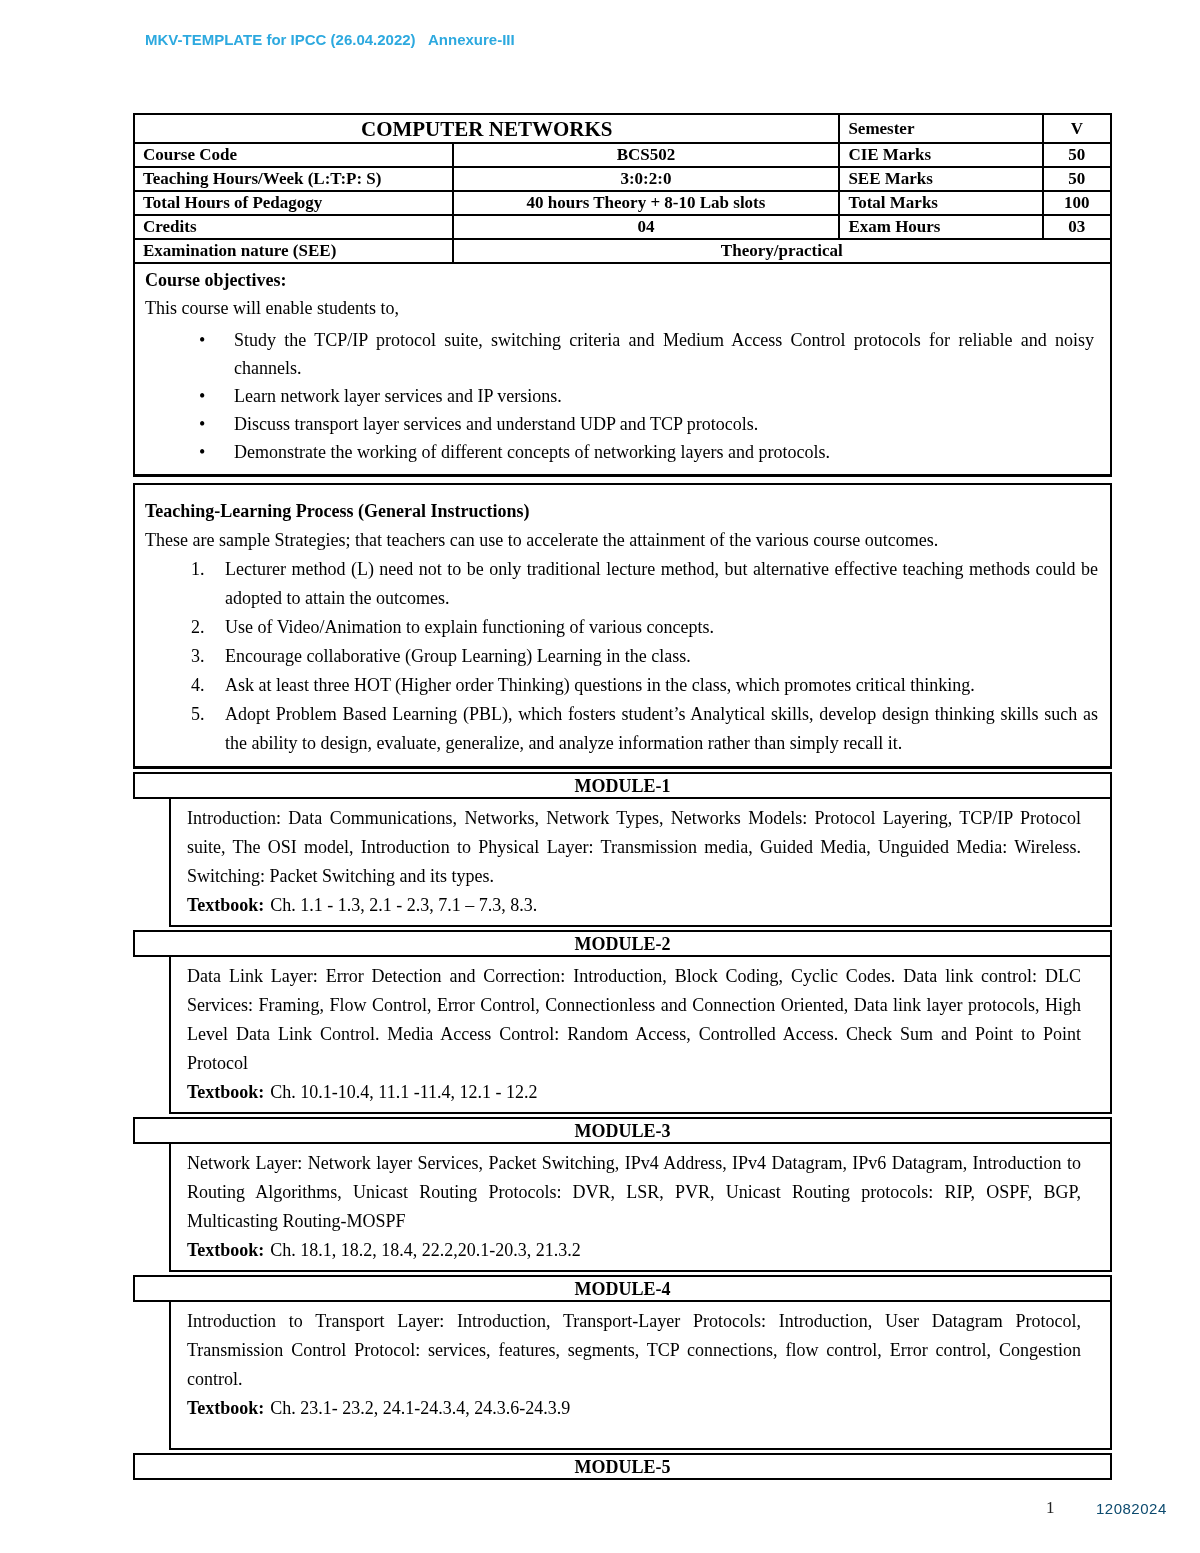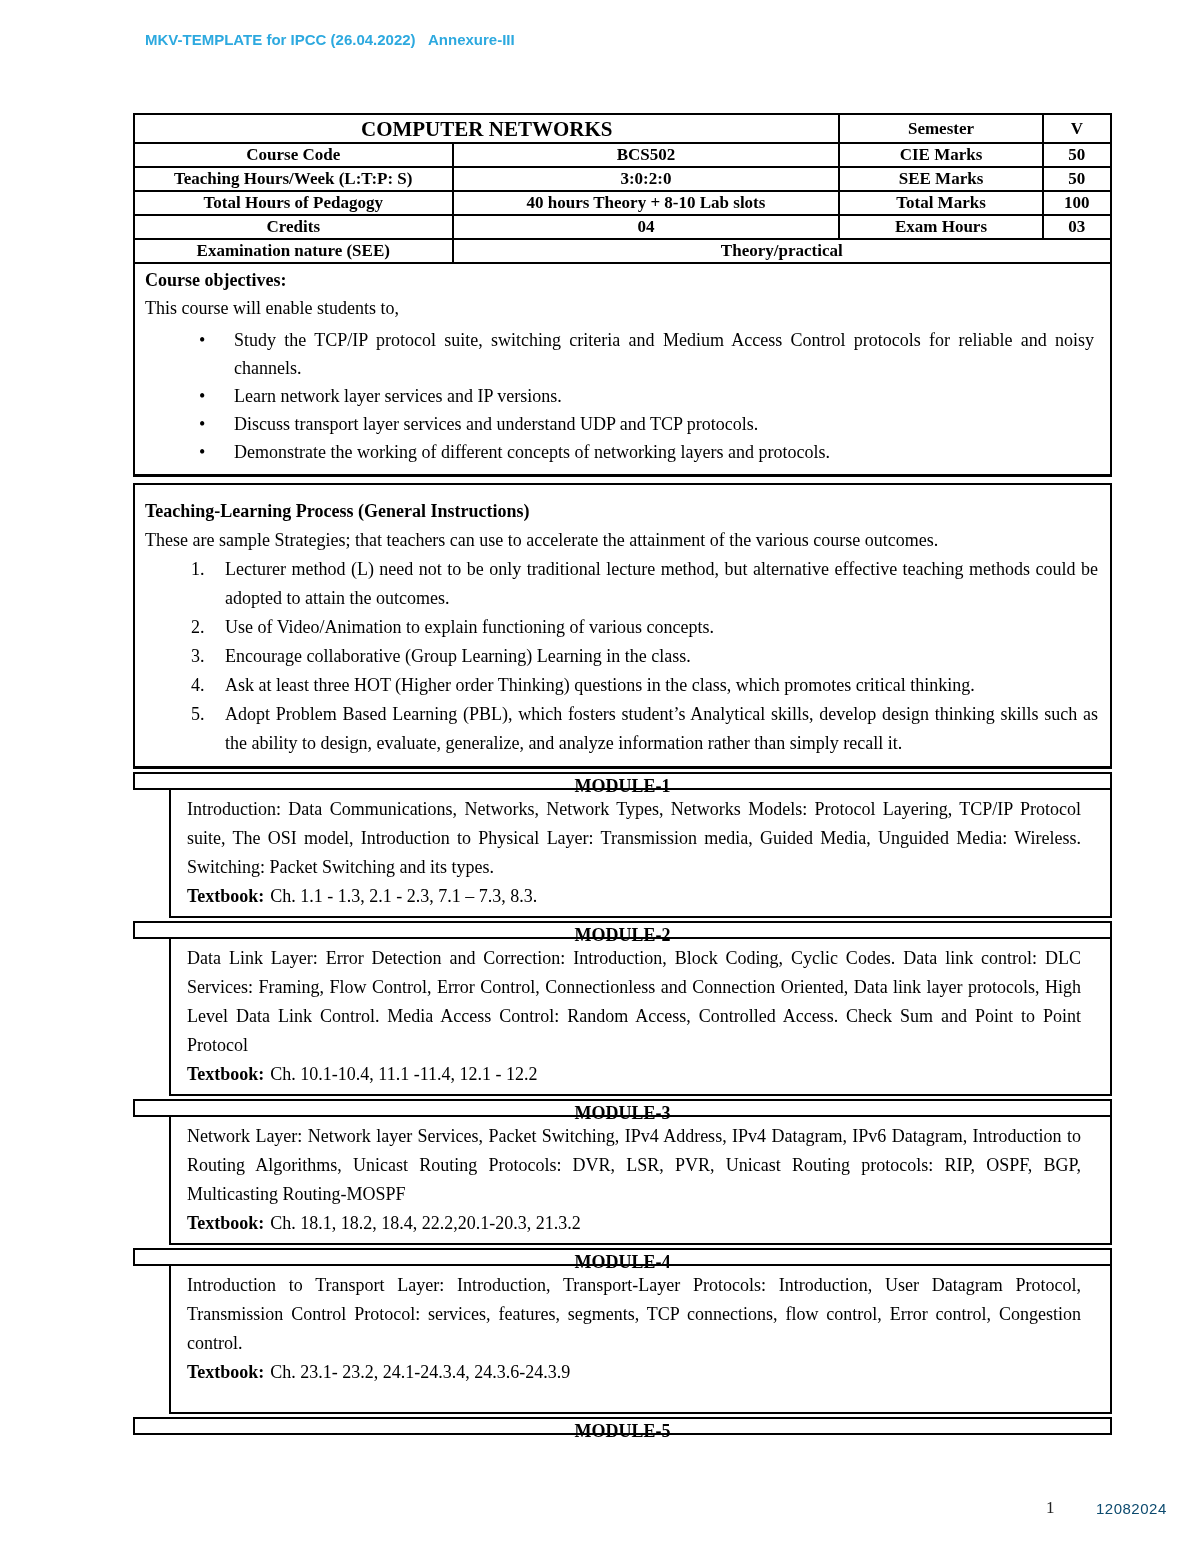--- a/index.html
+++ b/index.html
@@ -26,21 +26,21 @@
     position: absolute; left: 133px; top: 113px; width: 979px;
     font-size: 18px;
   }
 
   
   table.info-table { width: 100%; border-collapse: collapse; font-weight: bold; table-layout: fixed; }
   table.info-table td {
     border: 2px solid #000;
     padding: 0 8px; height: 24px;
     font-size: 17px; line-height: 20px;
-    overflow: hidden; white-space: nowrap; text-align: center;
+    overflow: hidden; white-space: nowrap;
   }
   table.info-table td.title-cell { font-size: 21px; text-align: center; height: 29px; }
   table.info-table td.center { text-align: center; }
 
   
   .block { border: 2px solid #000; }
   .objectives { border-top: none; border-bottom-width: 3px; padding: 2px 12px 4px 10px; }
   .objectives .line { line-height: 28px; }
   .bold { font-weight: bold; }
 
@@ -58,21 +58,21 @@
     counter-increment: it;
     position: relative; padding-left: 80px;
     text-align: justify; line-height: 29px;
   }
   ol.numbers li::before { content: counter(it) "."; position: absolute; left: 46px; }
 
   
   .module-header {
     margin-top: 3px; border: 2px solid #000;
     font-weight: bold; text-align: center;
-    font-size: 18px; height: 18px; line-height: 25px;
+    font-size: 18px; height: 27px; line-height: 25px;
   }
   .module-body {
     border: 2px solid #000; border-top: none;
     padding: 5px 29px 5px 16px;
     margin-left: 36px;
   }
   .module-body .para { text-align: justify; line-height: 29px; }
   .module-body .tbline { line-height: 29px; }
   .module-body .tb-label { font-weight: bold; margin-right: 6px; }
   .module-body.extra-pad { padding-bottom: 25px; }

